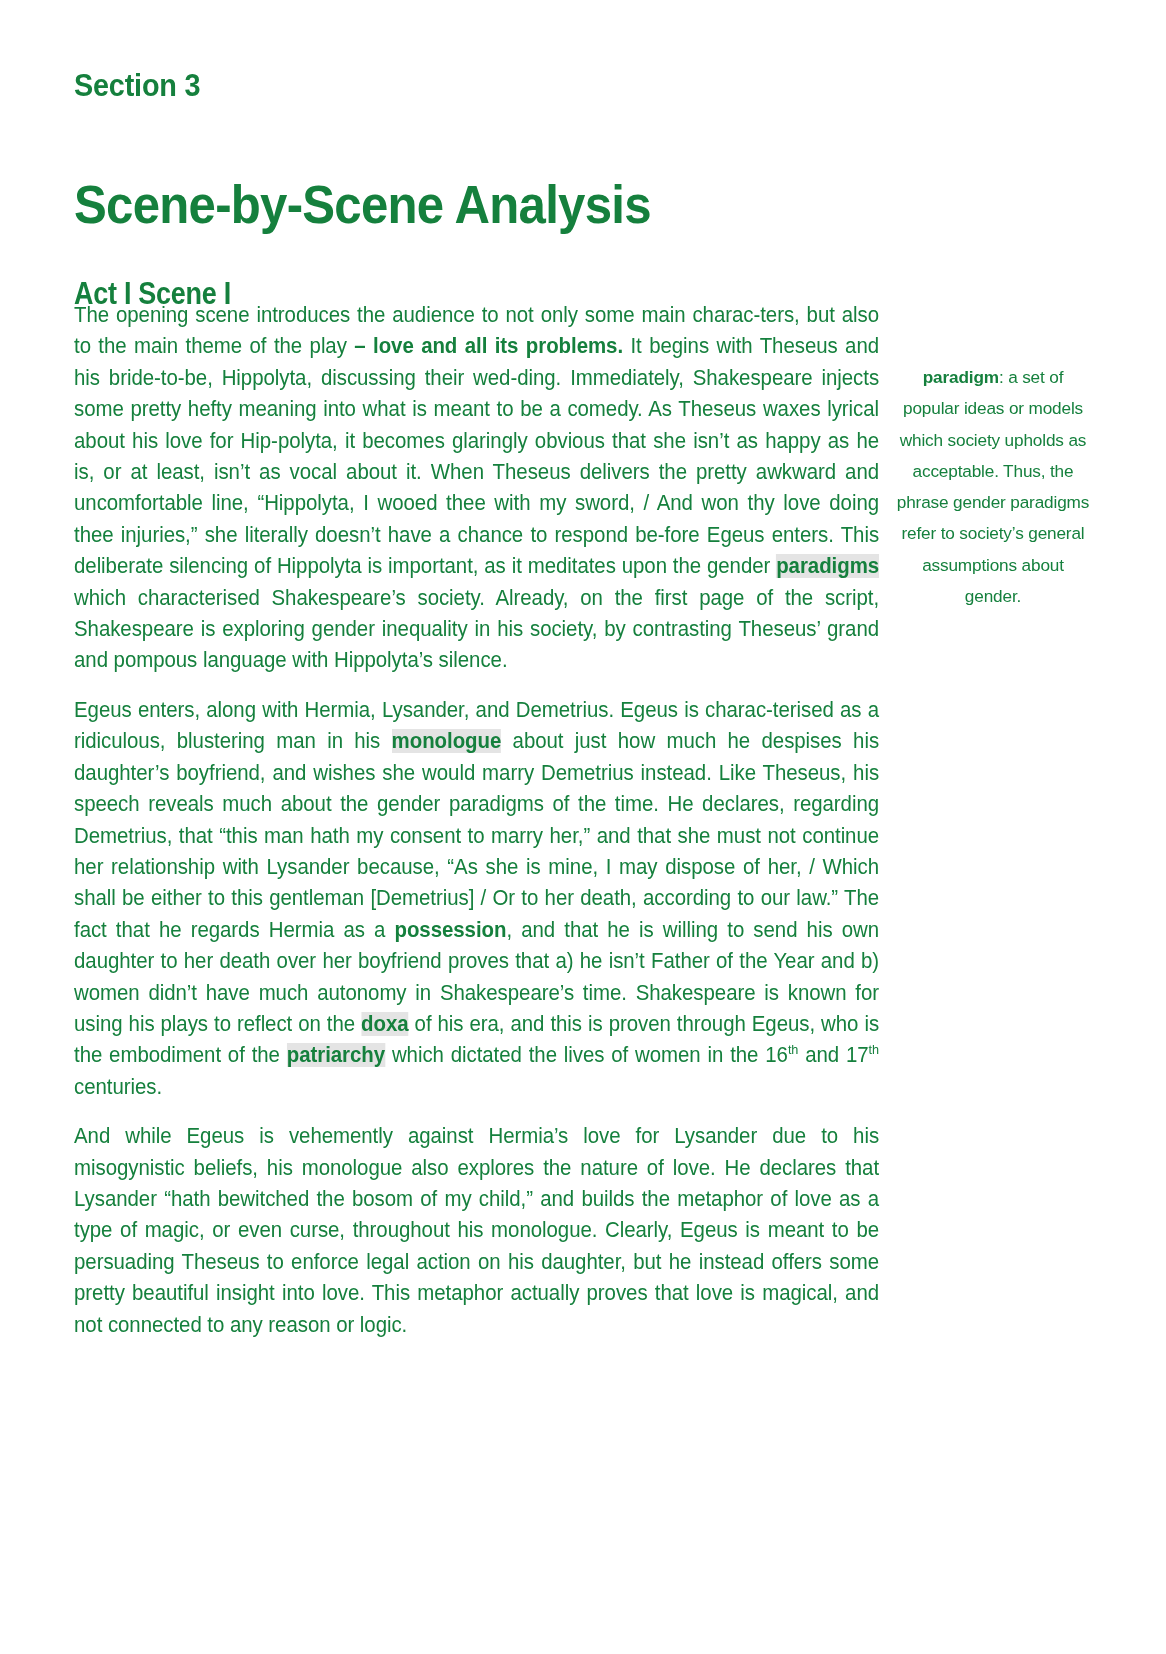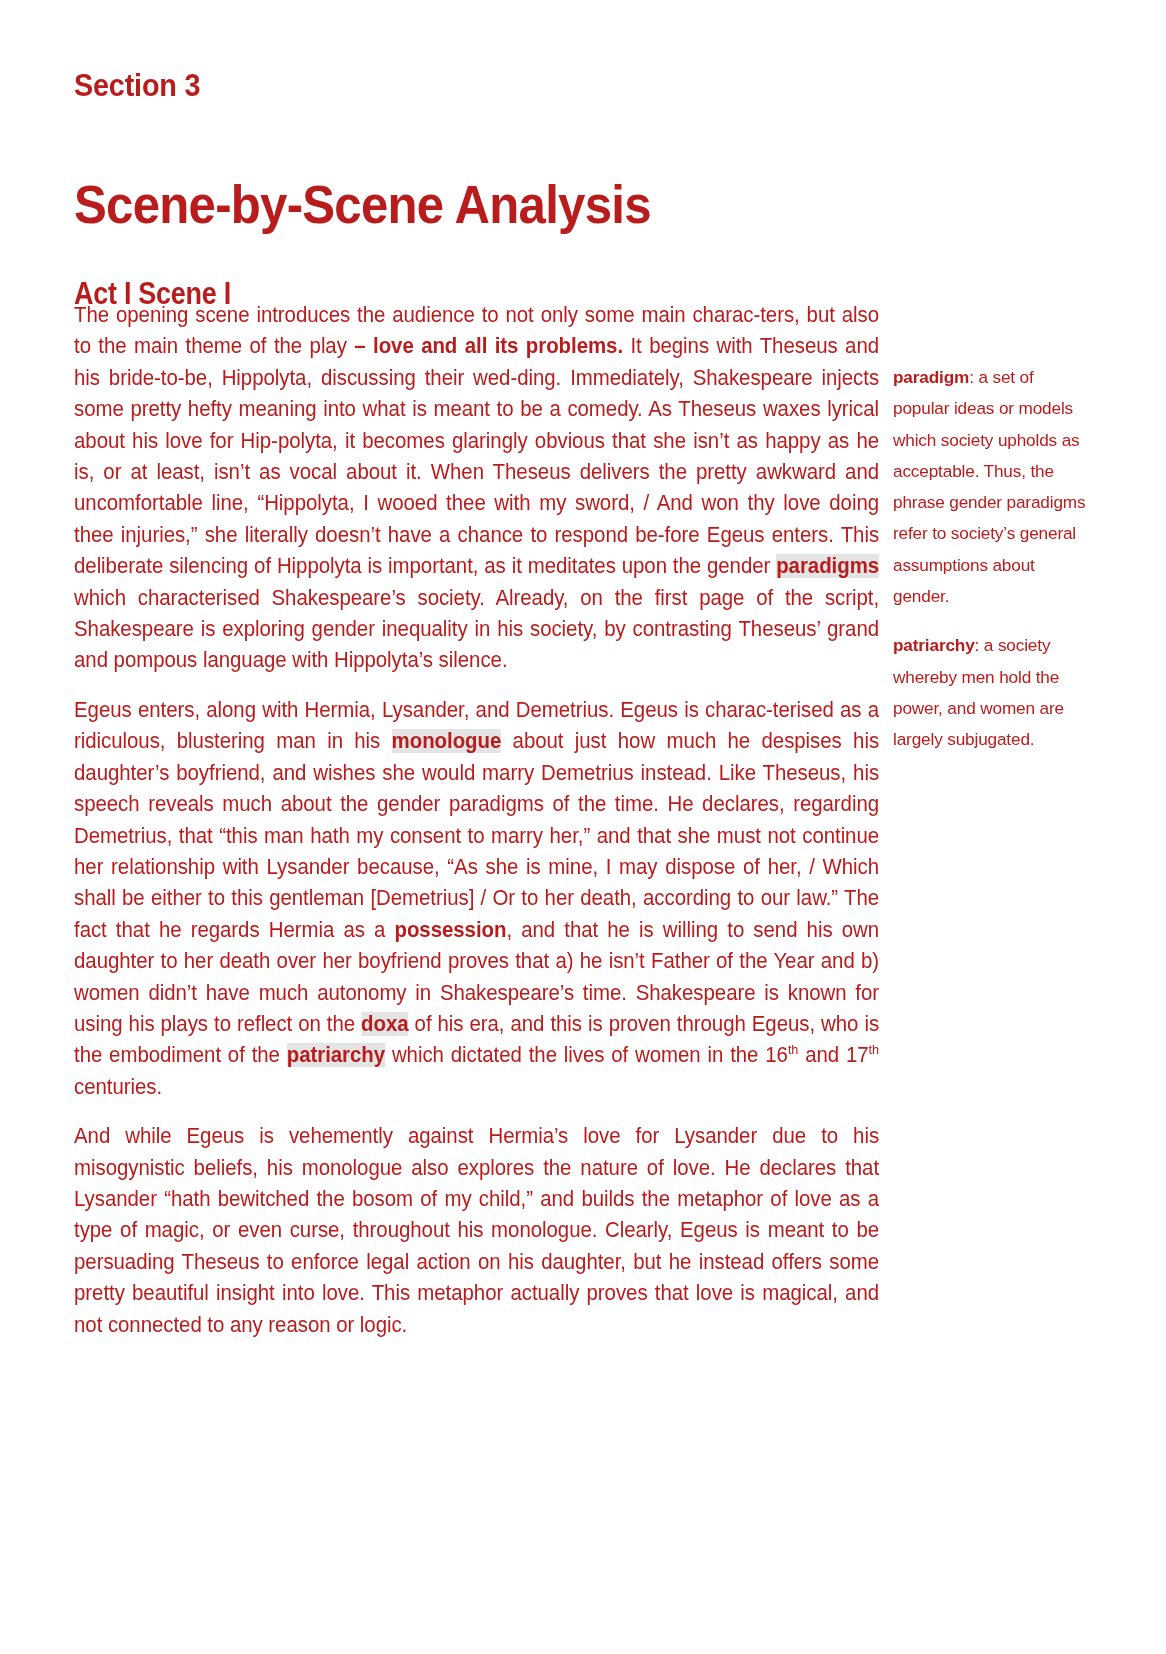--- a/index.html
+++ b/index.html
@@ -6,21 +6,21 @@
     margin: 0;
     padding: 0;
     background: #ffffff;
   }
   .page {
     position: relative;
     width: 1166px;
     height: 1411px;
     background: #ffffff;
     font-family: "Liberation Sans", sans-serif;
-    color: #b91c1c;
+    color: #15803d;
     overflow: hidden;
     box-sizing: border-box;
   }
 
   
   .section-label {
     position: absolute;
     left: 74px;
     top: 68px;
     font-size: 32px;
@@ -92,20 +92,21 @@
     position: absolute;
     left: 893px;
     top: 362px;
     width: 200px;
   }
   .gloss-entry {
     font-size: 17.2px;
     line-height: 31.3px;
     margin-bottom: 18px;
     letter-spacing: -0.15px;
+    text-align: center;
   }
   .gloss-entry:last-child { margin-bottom: 0; }
   .gloss-term { font-weight: bold; }
 
   
   .footer-copy {
     position: absolute;
     left: 348px;
     top: 1517px;
     font-size: 17.5px;
@@ -138,19 +139,18 @@
     <p class="body-para"><span>The opening scene introduces the audience to not only some main charac-ters, but also to the main theme of the play </span><b>– love and all its problems.</b><span> It begins with Theseus and his bride-to-be, Hippolyta, discussing their wed-ding. Immediately, Shakespeare injects some pretty hefty meaning into what is meant to be a comedy.  As Theseus waxes lyrical about his love for Hip-polyta, it becomes glaringly obvious that she isn’t as happy as he is, or at least, isn’t as vocal about it. When Theseus delivers the pretty awkward and uncomfortable line, “Hippolyta, I wooed thee with my sword, / And won thy love doing thee injuries,” she literally doesn’t have a chance to respond be-fore Egeus enters.  This deliberate silencing of Hippolyta is important, as it meditates upon the gender </span><span class="hl">paradigms</span><span> which characterised Shakespeare’s society.  Already, on the first page of the script, Shakespeare is exploring gender inequality in his society, by contrasting Theseus’ grand and pompous language with Hippolyta’s silence.</span></p>
 
     <p class="body-para"><span>Egeus enters, along with Hermia, Lysander, and Demetrius. Egeus is charac-terised as a ridiculous, blustering man in his </span><span class="hl">monologue</span><span> about just how much he despises his daughter’s boyfriend, and wishes she would marry Demetrius instead. Like Theseus, his speech reveals much about the gender paradigms of the time. He declares, regarding Demetrius, that “this man hath my consent to marry her,” and that she must not continue her relationship with Lysander because, “As she is mine, I may dispose of her, / Which shall be either to this gentleman [Demetrius] / Or to her death, according to our law.” The fact that he regards Hermia as a </span><b>possession</b><span>, and that he is willing to send his own daughter to her death over her boyfriend proves that a) he isn’t Father of the Year and b) women didn’t have much autonomy in Shakespeare’s time. Shakespeare is known for using his plays to reflect on the </span><span class="hl">doxa</span><span> of his era, and this is proven through Egeus, who is the embodiment of the </span><span class="hl">patriarchy</span><span> which dictated the lives of women in the 16</span><sup>th</sup><span> and 17</span><sup>th</sup><span> centuries.</span></p>
 
     <p class="body-para">And while Egeus is vehemently against Hermia’s love for Lysander due to his misogynistic beliefs, his monologue also explores the nature of love. He declares that Lysander “hath bewitched the bosom of my child,” and builds the metaphor of love as a type of magic, or even curse, throughout his monologue. Clearly, Egeus is meant to be persuading Theseus to enforce legal action on his daughter, but he instead offers some pretty beautiful insight into love. This metaphor actually proves that love is magical, and not connected to any reason or logic.</p>
 
   </div>
 
   <aside class="glossary">
     <div class="gloss-entry"><span class="gloss-term">paradigm</span><span>: a set of popular ideas or models which society upholds as acceptable. Thus, the phrase gender paradigms refer to society’s general assumptions about gender.</span></div>
-    <div class="gloss-entry"><span class="gloss-term">patriarchy</span><span>: a society whereby men hold the power, and women are largely subjugated.</span></div>
   </aside>
 
   <div class="footer-copy">Copyright © 2019 InStudent Publishing Pty. Ltd.</div>
   <div class="footer-page">3</div>
 
 </div>
 
 </body></html>

